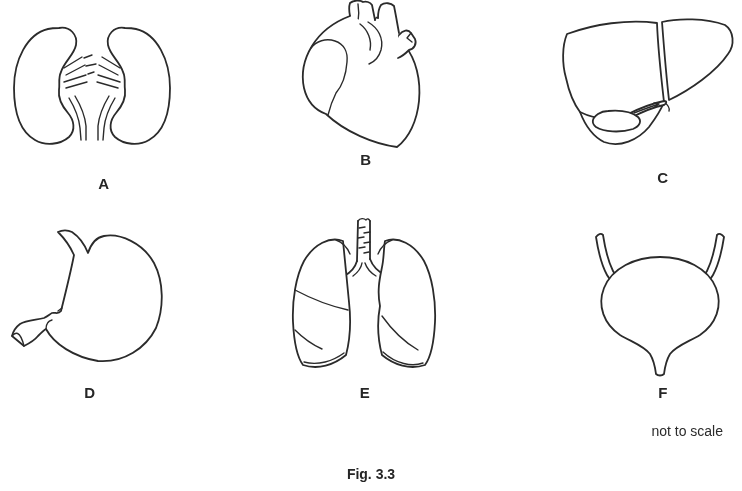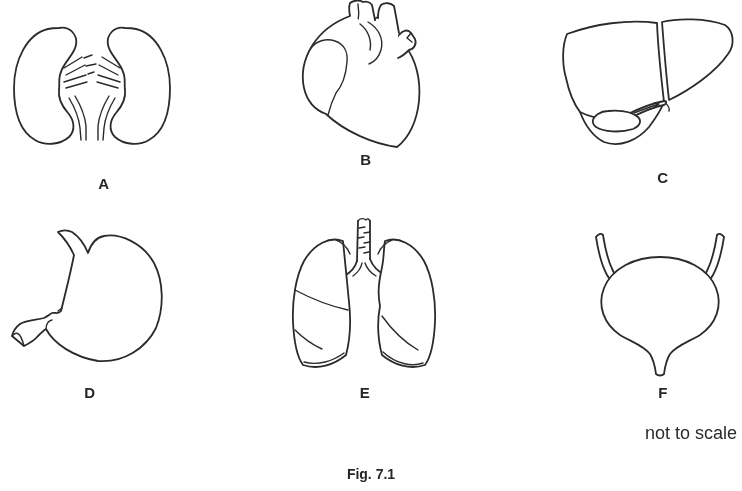--- a/index.html
+++ b/index.html
@@ -7,22 +7,22 @@
     position:relative;width:742px;height:491px;background:#ffffff;
     font-family:"Liberation Sans",sans-serif;color:#2b2b2b;overflow:hidden;
   }
   .organ{position:absolute;}
   .organ svg{display:block;overflow:visible;}
   .organ-label{
     position:absolute;transform:translateX(-50%);
     font-weight:bold;font-size:15px;letter-spacing:.5px;color:#262626;
   }
   .scale-note{
-    position:absolute;top:423px;right:5px;
-    font-size:18px;color:#2b2b2b;
+    position:absolute;top:423px;right:19px;
+    font-size:14px;color:#2b2b2b;
   }
   .fig-caption{
     position:absolute;top:466px;left:0;right:0;text-align:center;
     font-weight:bold;font-size:14px;color:#262626;
   }
   .ln{fill:none;stroke:#2b2b2b;stroke-width:1.8;stroke-linecap:round;stroke-linejoin:round;}
   .ln-thin{fill:none;stroke:#2b2b2b;stroke-width:1.4;stroke-linecap:round;stroke-linejoin:round;}
   .solid{fill:#ffffff;stroke:#2b2b2b;stroke-width:1.8;stroke-linecap:round;stroke-linejoin:round;}
 </style>
 </head>
@@ -104,15 +104,15 @@
   <div class="organ" style="left:590px;top:228px;">
     <svg width="140" height="152" viewBox="0 0 140 152">
       <path class="ln" d="M 6,9 C 8,22 11,36 17,47 C 19,51 22,54 25,56 M 13,7 C 15,20 18,33 23,43 C 25,47 28,50 31,52 M 6,9 C 8,6 11,5 13,7"></path>
       <path class="ln" d="M 134,9 C 132,22 129,36 123,47 C 121,51 118,54 115,56 M 127,7 C 125,20 122,33 117,43 C 115,47 112,50 109,52 M 134,9 C 132,6 129,5 127,7"></path>
       <path class="solid" d="M 70,29 C 45,29 22,40 14,60 C 7,78 14,96 30,107 C 42,114 54,118 60,126 C 63,131 65,138 66,146 C 68,148 72,148 74,146 C 75,138 77,131 80,126 C 86,118 98,114 110,107 C 126,96 133,78 126,60 C 118,40 95,29 70,29 Z"></path>
     </svg>
     <div class="organ-label" style="left:73px;top:156px;">F</div>
   </div>
 
   <div class="scale-note">not to scale</div>
-  <div class="fig-caption">Fig. 7.1</div>
+  <div class="fig-caption">Fig. 3.3</div>
 
 </div>
 
 </body></html>

